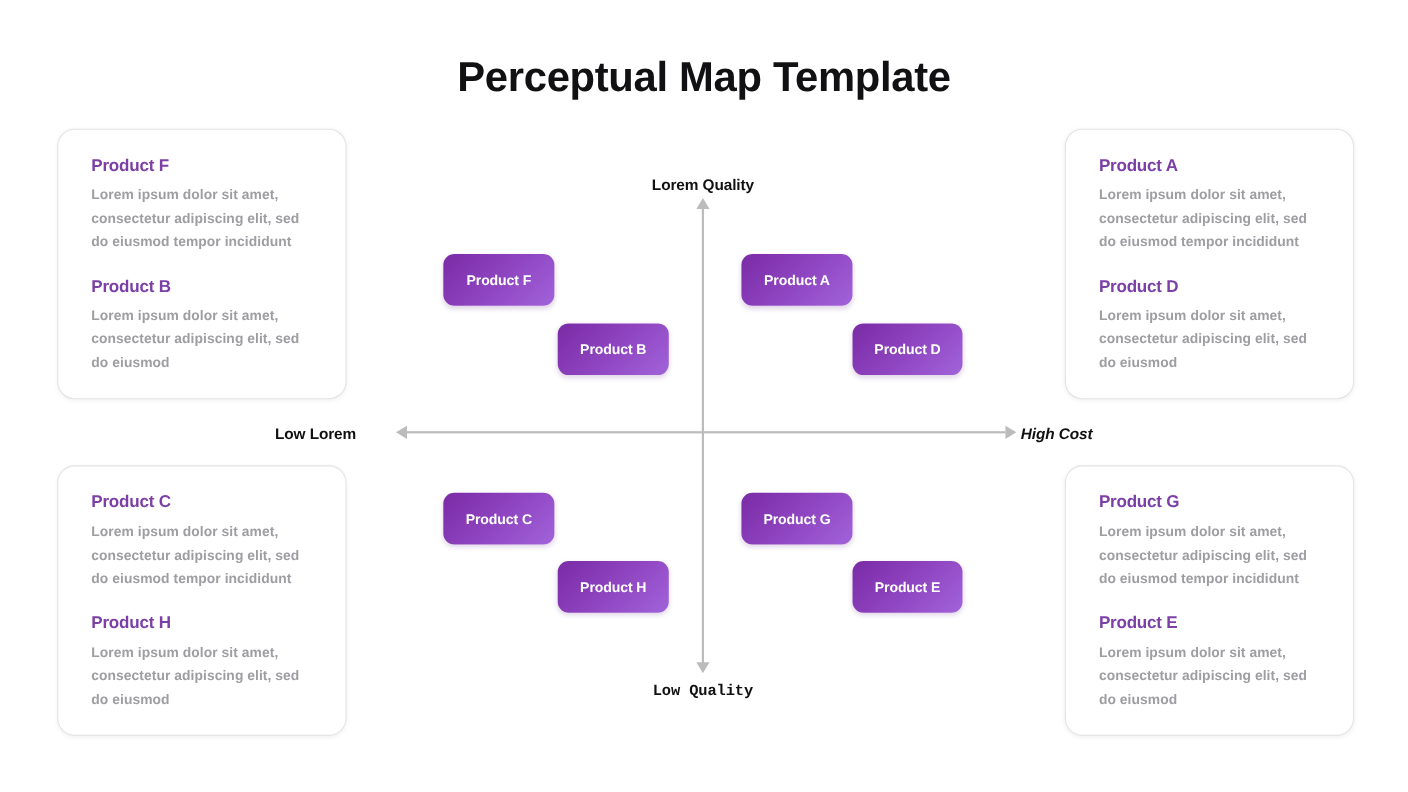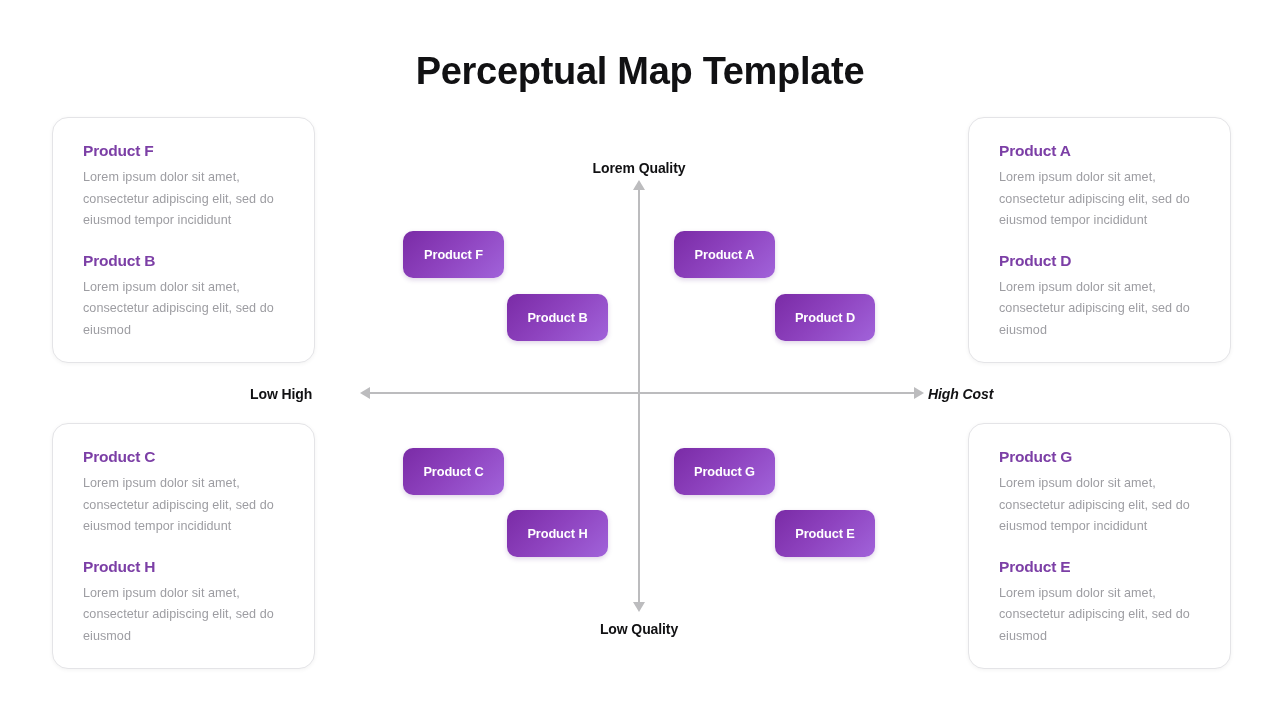--- a/index.html
+++ b/index.html
@@ -32,21 +32,21 @@
   .card-tr { left: 968px; top: 117px; width: 263px; height: 246px; }
   .card-bl { left: 52px;  top: 423px; width: 263px; height: 246px; }
   .card-br { left: 968px; top: 423px; width: 263px; height: 246px; }
 
   .card h3 {
     font-size: 15.5px; font-weight: 700; letter-spacing: -0.2px;
     color: #7c3fa6; margin-bottom: 7px;
   }
   .card p {
     font-size: 12.6px; line-height: 21.5px; color: #9d9da2;
-    font-weight: 400; letter-spacing: 0.05px;
+    font-weight: 700; letter-spacing: 0.05px;
   }
   .card .blk + .blk { margin-top: 20px; }
 
   
   .map { position: absolute; left: 330px; top: 150px; width: 620px; height: 500px; }
 
   .axis-v-line {
     position: absolute; left: 308px; top: 38px;
     width: 2px; height: 422px; background: #bcbcbe;
   }
@@ -74,21 +74,21 @@
     left: 584px; top: 237px;
     border-top: 6px solid transparent; border-bottom: 6px solid transparent;
     border-left: 10px solid #bcbcbe;
   }
 
   .axis-label {
     position: absolute; font-size: 14px; font-weight: 700;
     color: #111113; letter-spacing: -0.1px; white-space: nowrap;
   }
   .lbl-top    { left: 268px; top: 10px;  transform: translateX(-50%); left: 309px; }
-  .lbl-bottom { left: 309px; top: 471px; transform: translateX(-50%); }
+  .lbl-bottom { left: 309px; top: 471px; transform: translateX(-50%); font-family: Liberation Mono, monospace; }
   .lbl-left   { right: 100%; top: 236px; margin-right: 8px; }
   .lbl-left   { left: -44px; top: 236px; transform: translateX(-100%); }
   .lbl-right  { left: 598px; top: 236px; font-style: italic; }
 
   
   .chip {
     position: absolute;
     display: flex; align-items: center; justify-content: center;
     border-radius: 10px;
     color: #ffffff; font-size: 12.8px; font-weight: 700;
@@ -161,21 +161,21 @@
     <div class="axis-v-line"></div>
     <div class="axis-h-line"></div>
 
     <div class="arrow arrow-up"></div>
     <div class="arrow arrow-down"></div>
     <div class="arrow arrow-left"></div>
     <div class="arrow arrow-right"></div>
 
     <div class="axis-label lbl-top">Lorem Quality</div>
     <div class="axis-label lbl-bottom">Low Quality</div>
-    <div class="axis-label lbl-left">Low High</div>
+    <div class="axis-label lbl-left">Low Lorem</div>
     <div class="axis-label lbl-right">High Cost</div>
 
     <div class="chip chip-f">Product F</div>
     <div class="chip chip-b">Product B</div>
     <div class="chip chip-a">Product A</div>
     <div class="chip chip-d">Product D</div>
     <div class="chip chip-c">Product C</div>
     <div class="chip chip-h">Product H</div>
     <div class="chip chip-g">Product G</div>
     <div class="chip chip-e">Product E</div>

